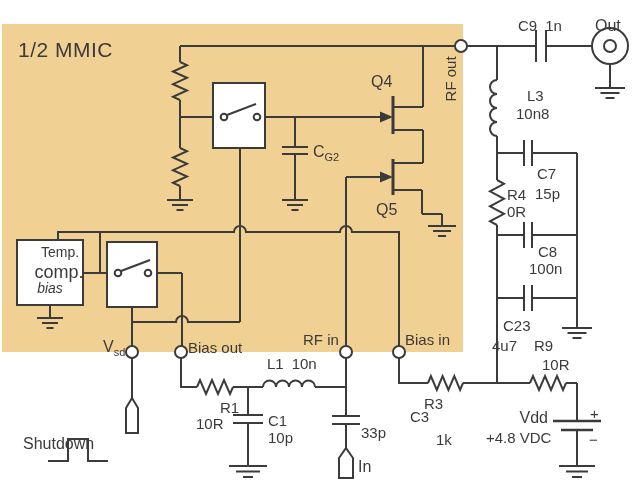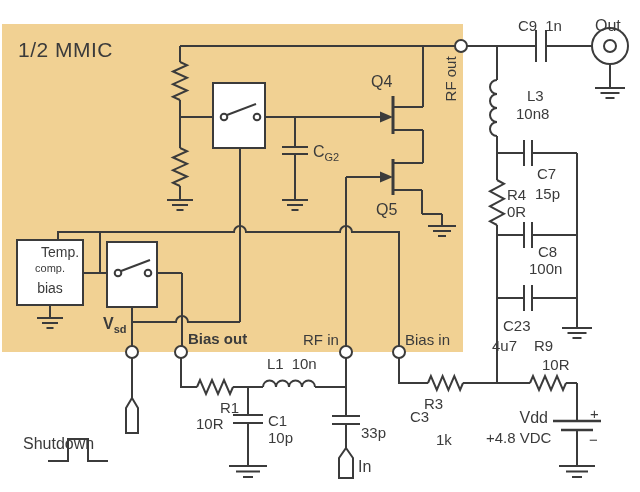--- a/index.html
+++ b/index.html
@@ -126,25 +126,25 @@
 <div class="lbl lbl-title" style="left:18px;top:39px;">1/2 MMIC</div>
 
 <div class="lbl lbl-lg" style="left:371px;top:74px;">Q4</div>
 <div class="lbl lbl-lg" style="left:376px;top:202px;">Q5</div>
 
 <div class="lbl lbl-lg" style="left:313px;top:144px;"><span>C</span><span class="sub">G2</span></div>
 
 <div class="lbl rot" style="left:423px;top:71px;width:56px;">RF out</div>
 
 <div class="lbl ctr" style="left:17px;top:245px;width:86px;font-size:14px;">Temp.</div>
-<div class="lbl ctr" style="left:17px;top:263px;width:66px;font-size:11px;">comp.</div>
-<div class="lbl ctr" style="left:17px;top:281px;width:66px;font-size:14px;">bias</div>
+<div class="lbl ctr" style="left:26px;top:263px;width:66px;font-size:18px;">comp.</div>
+<div class="lbl ctr" style="left:17px;top:281px;width:66px;font-size:14px;font-style:italic;">bias</div>
 
-<div class="lbl lbl-lg" style="left:103px;top:316px;font-weight:bold;"><span>V</span><span class="sub">sd</span></div>
-<div class="lbl" style="left:188px;top:331px;font-weight:bold;">Bias out</div>
+<div class="lbl lbl-lg" style="left:103px;top:339px;"><span>V</span><span class="sub">sd</span></div>
+<div class="lbl" style="left:188px;top:340px;">Bias out</div>
 <div class="lbl" style="left:303px;top:332px;">RF in</div>
 <div class="lbl" style="left:405px;top:332px;">Bias in</div>
 
 <div class="lbl lbl-lg" style="left:23px;top:436px;">Shutdown</div>
 <div class="lbl lbl-lg" style="left:320px;top:459px;margin-left:38px;">In</div>
 <div class="lbl lbl-lg" style="left:595px;top:18px;">Out</div>
 
 <div class="lbl pair" style="left:518px;top:18px;"><span>C9</span><span>1n</span></div>
 
 <div class="lbl" style="left:519px;top:88px;margin-left:8px;">L3</div>

